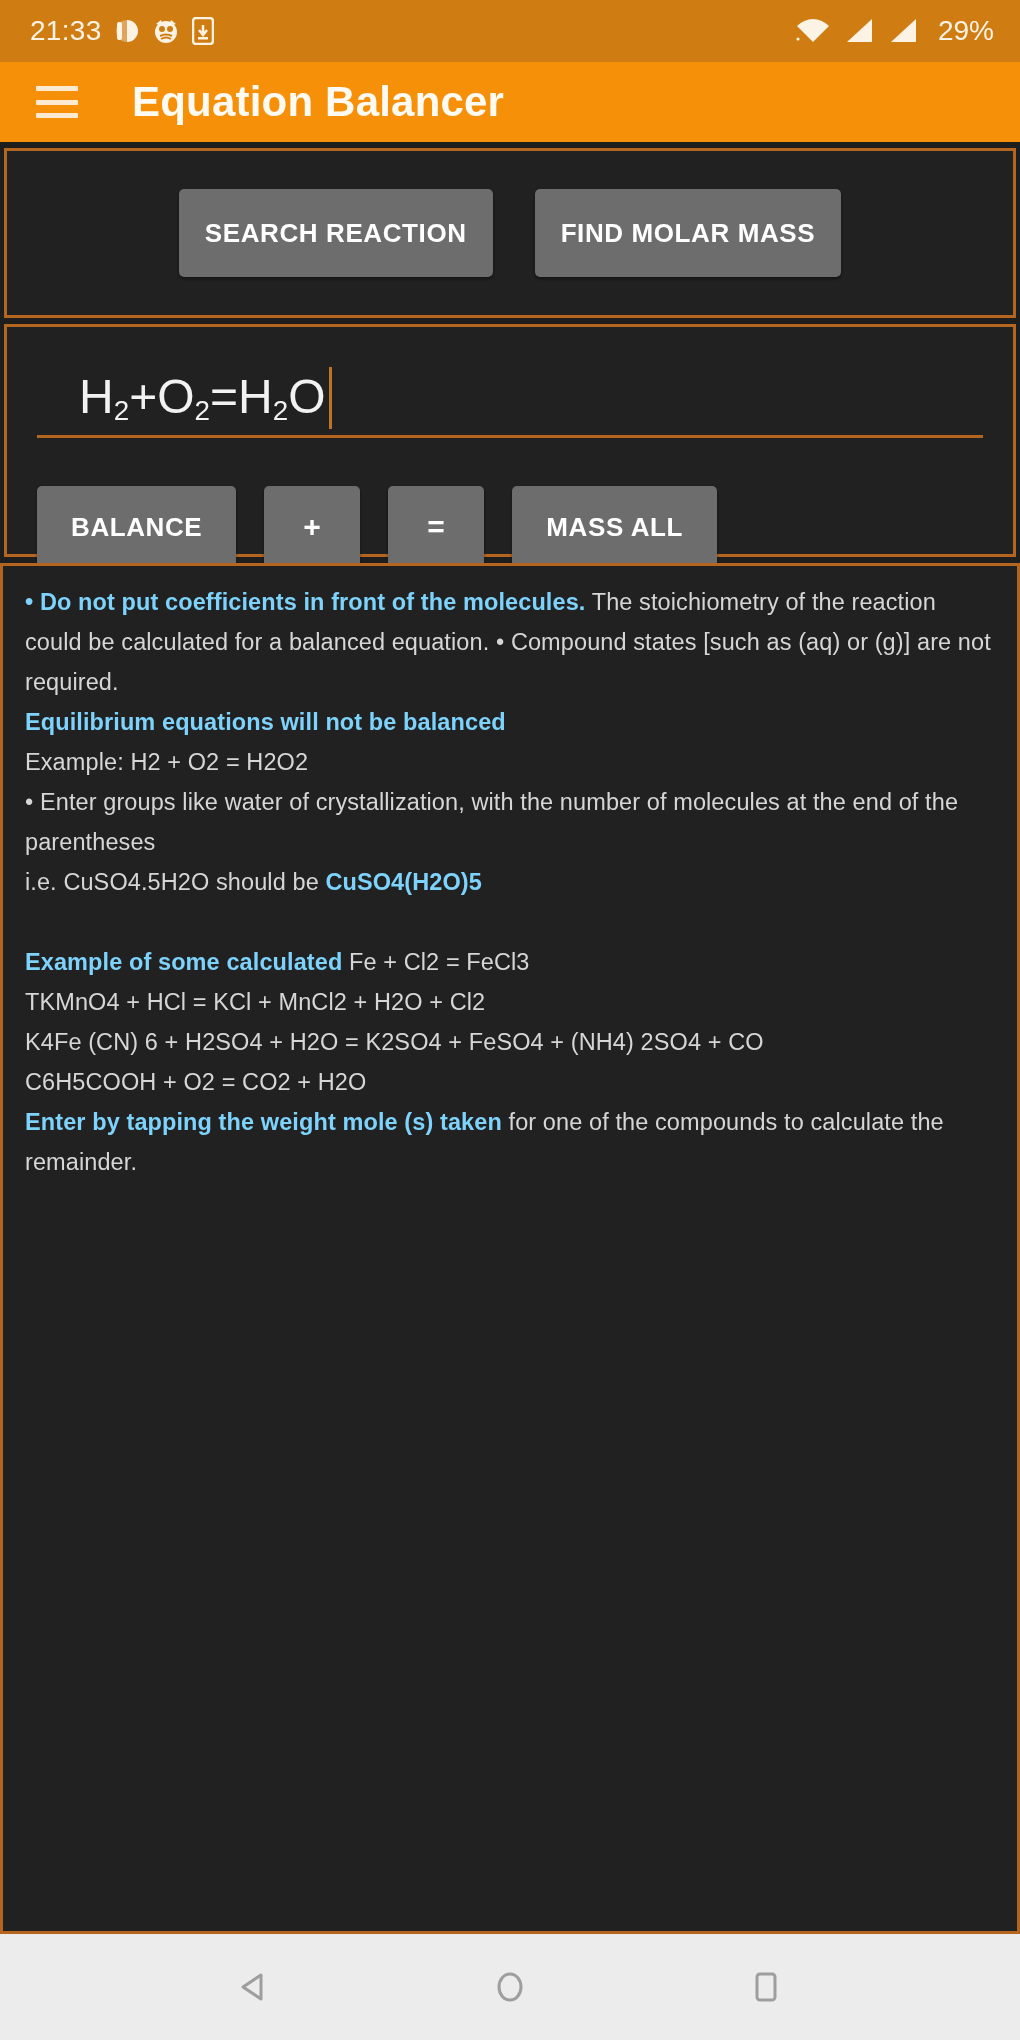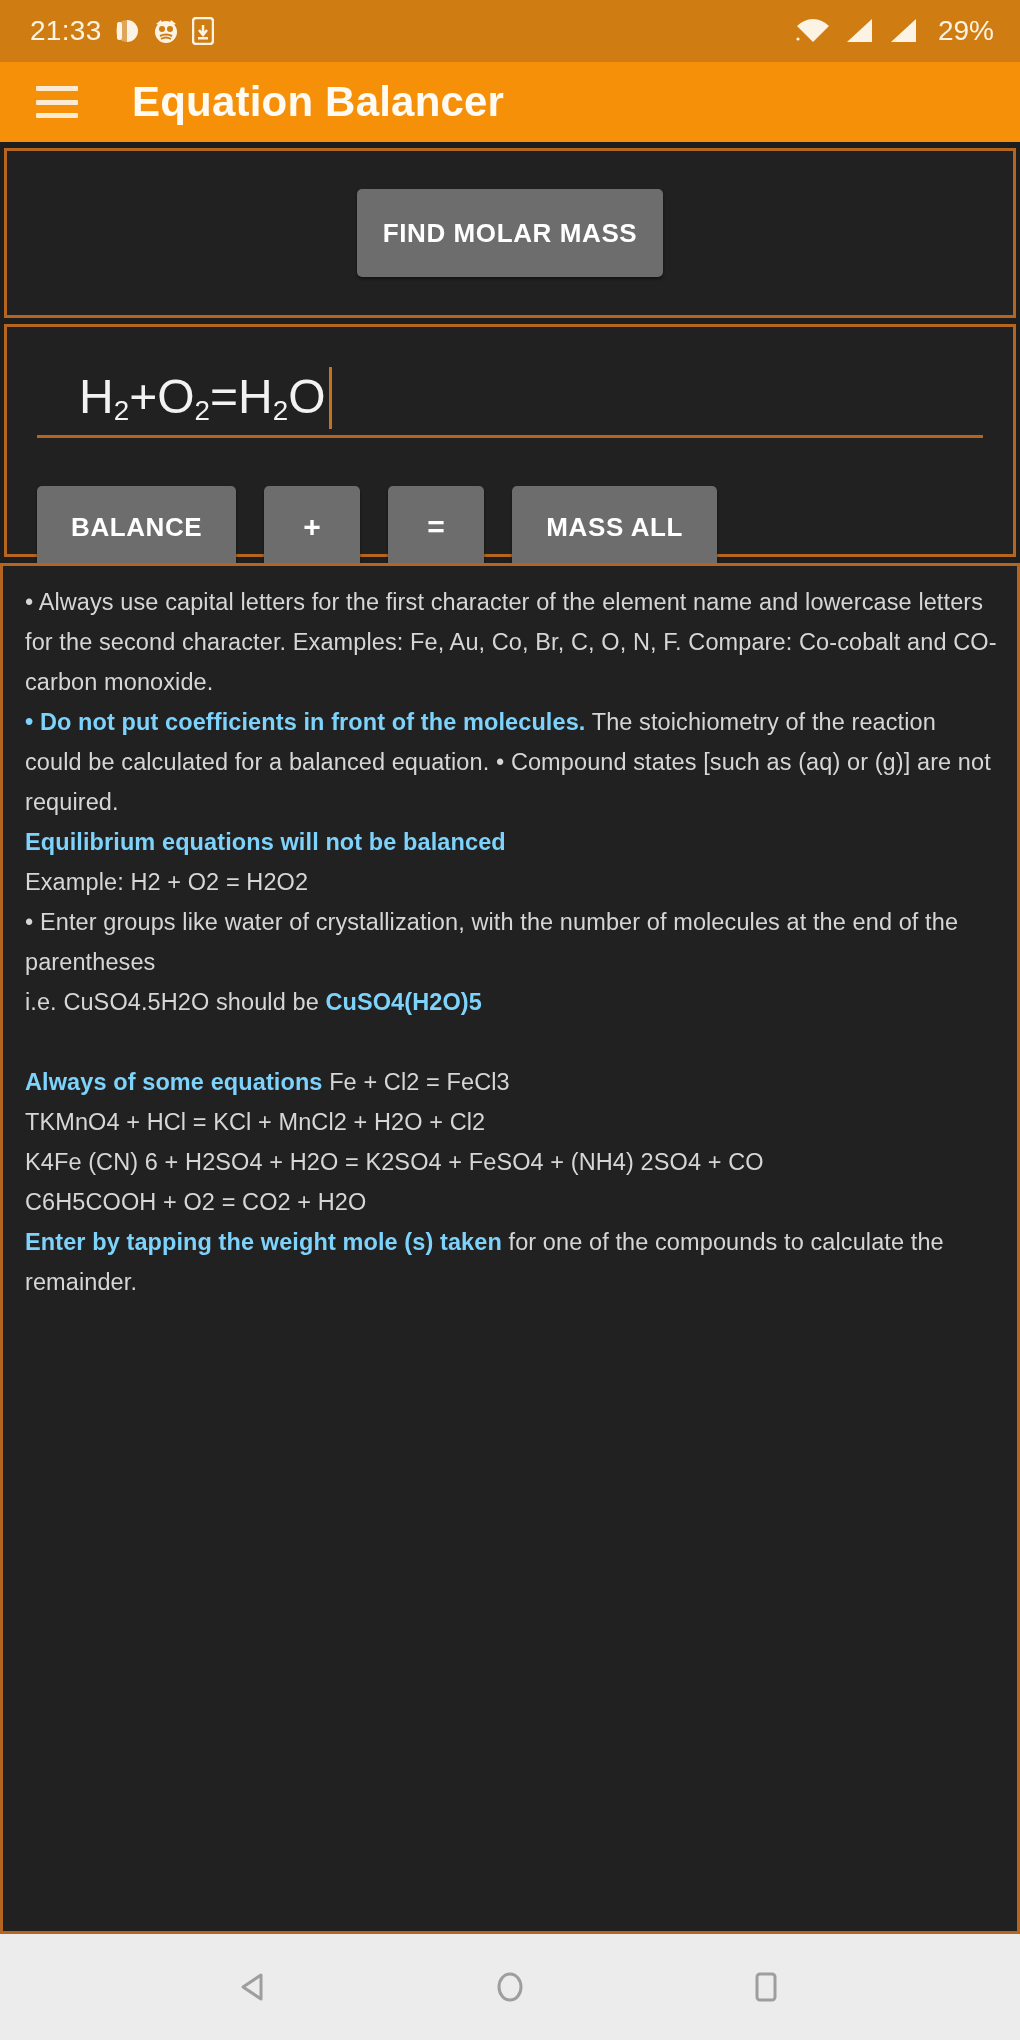--- a/index.html
+++ b/index.html
@@ -243,46 +243,46 @@
   <div class="app-bar">
     <div class="hamburger">
       <span></span>
       <span></span>
       <span></span>
     </div>
     <div class="app-title">Equation Balancer</div>
   </div>
 
   <div class="panel panel-top">
+    <button class="btn btn-top">SEARCH REACTION</button>
     <button class="btn btn-top">FIND MOLAR MASS</button>
   </div>
 
   <div class="panel panel-input">
     <div class="equation-row">
       <span class="equation-text"><span>H</span><sub>2</sub><span>+O</span><sub>2</sub><span>=H</span><sub>2</sub><span>O</span></span>
       <span class="caret"></span>
     </div>
     <div class="ops-row">
       <button class="btn btn-op">BALANCE</button>
       <button class="btn btn-sym">+</button>
       <button class="btn btn-sym">=</button>
       <button class="btn btn-op">MASS ALL</button>
     </div>
   </div>
 
   <div class="panel-info">
     <div class="info-text">
-      <p>• Always use capital letters for the first character of the element name and lowercase letters for the second character. Examples: Fe, Au, Co, Br, C, O, N, F. Compare: Co-cobalt and CO-carbon monoxide.</p>
       <p><b>• Do not put coefficients in front of the molecules.</b><span> The stoichiometry of the reaction could be calculated for a balanced equation. • Compound states [such as (aq) or (g)] are not required.</span></p>
       <p><b>Equilibrium equations will not be balanced</b></p>
       <p>Example: H2 + O2 = H2O2</p>
       <p>• Enter groups like water of crystallization, with the number of molecules at the end of the parentheses</p>
       <p><span>i.e. CuSO4.5H2O should be </span><b>CuSO4(H2O)5</b></p>
       <div class="spacer-line"></div>
-      <p><b>Always of some equations</b><span> Fe + Cl2 = FeCl3</span></p>
+      <p><b>Example of some calculated</b><span> Fe + Cl2 = FeCl3</span></p>
       <p>TKMnO4 + HCl = KCl + MnCl2 + H2O + Cl2</p>
       <p>K4Fe (CN) 6 + H2SO4 + H2O = K2SO4 + FeSO4 + (NH4) 2SO4 + CO</p>
       <p>  C6H5COOH + O2 = CO2 + H2O</p>
       <p><b>Enter by tapping the weight mole (s) taken</b><span> for one of the compounds to calculate the remainder.</span></p>
     </div>
   </div>
 
   <div class="nav-bar">
     <div class="nav-btn">
       <svg width="36" height="36" viewBox="0 0 36 36">

